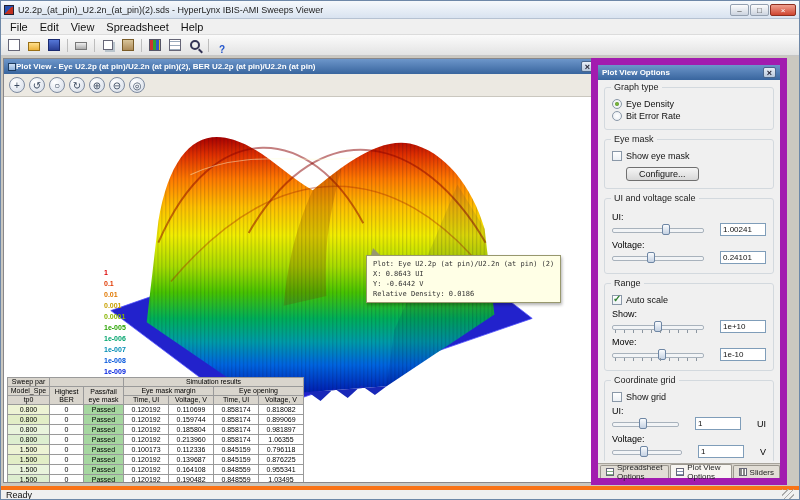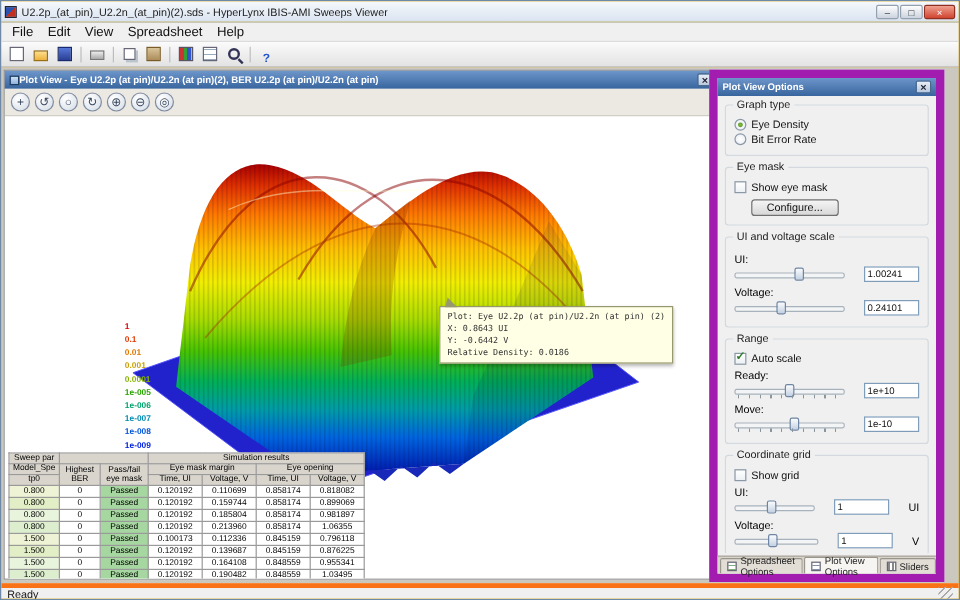--- a/index.html
+++ b/index.html
@@ -400,21 +400,21 @@
             <span class="valbox">0.24101</span>
           </div>
         </div>
 
         <div class="group">
           <span class="gtitle">Range</span>
           <div class="prow">
             <span class="checkbox checked"></span>
             <span class="plabel">Auto scale</span>
           </div>
-          <div class="flabel">Ready:</div>
+          <div class="flabel">Show:</div>
           <div class="srow">
             <div class="slider ticks">
                 <div class="thumb" style="left:46%"></div>
               </div>
             <span class="valbox">1e+10</span>
           </div>
           <div class="flabel">Move:</div>
           <div class="srow">
             <div class="slider ticks">
                 <div class="thumb" style="left:50%"></div>

